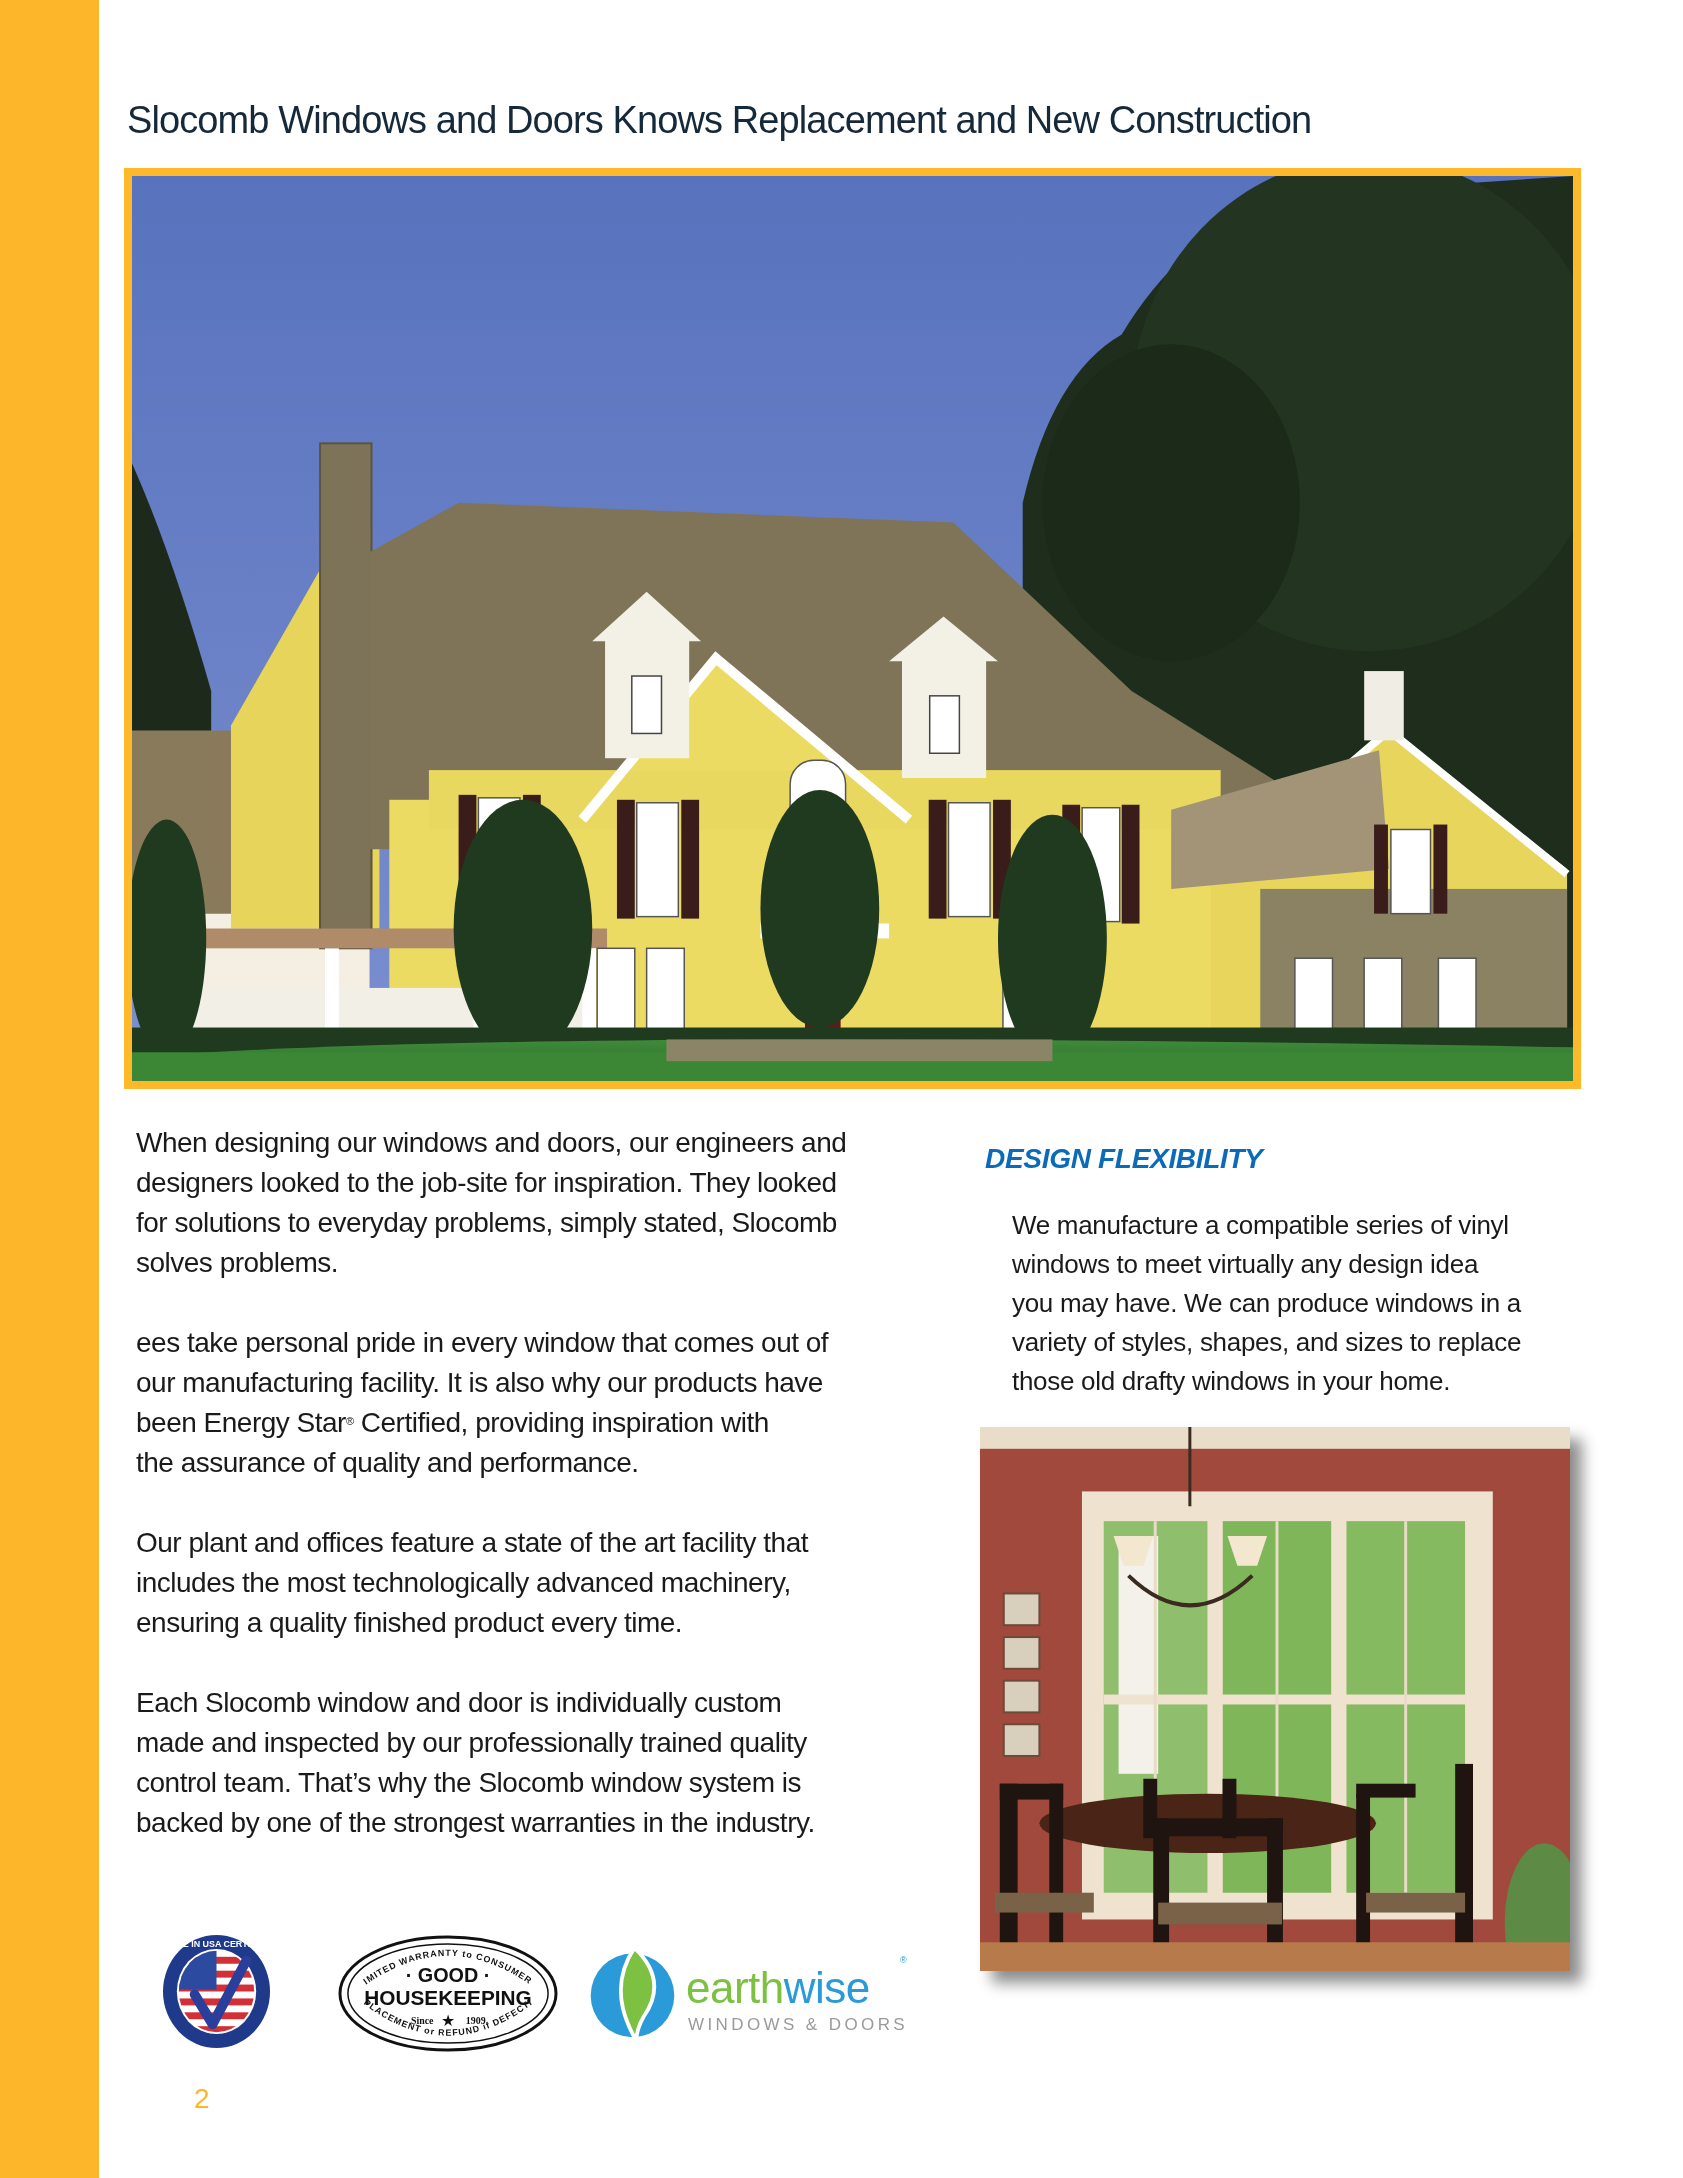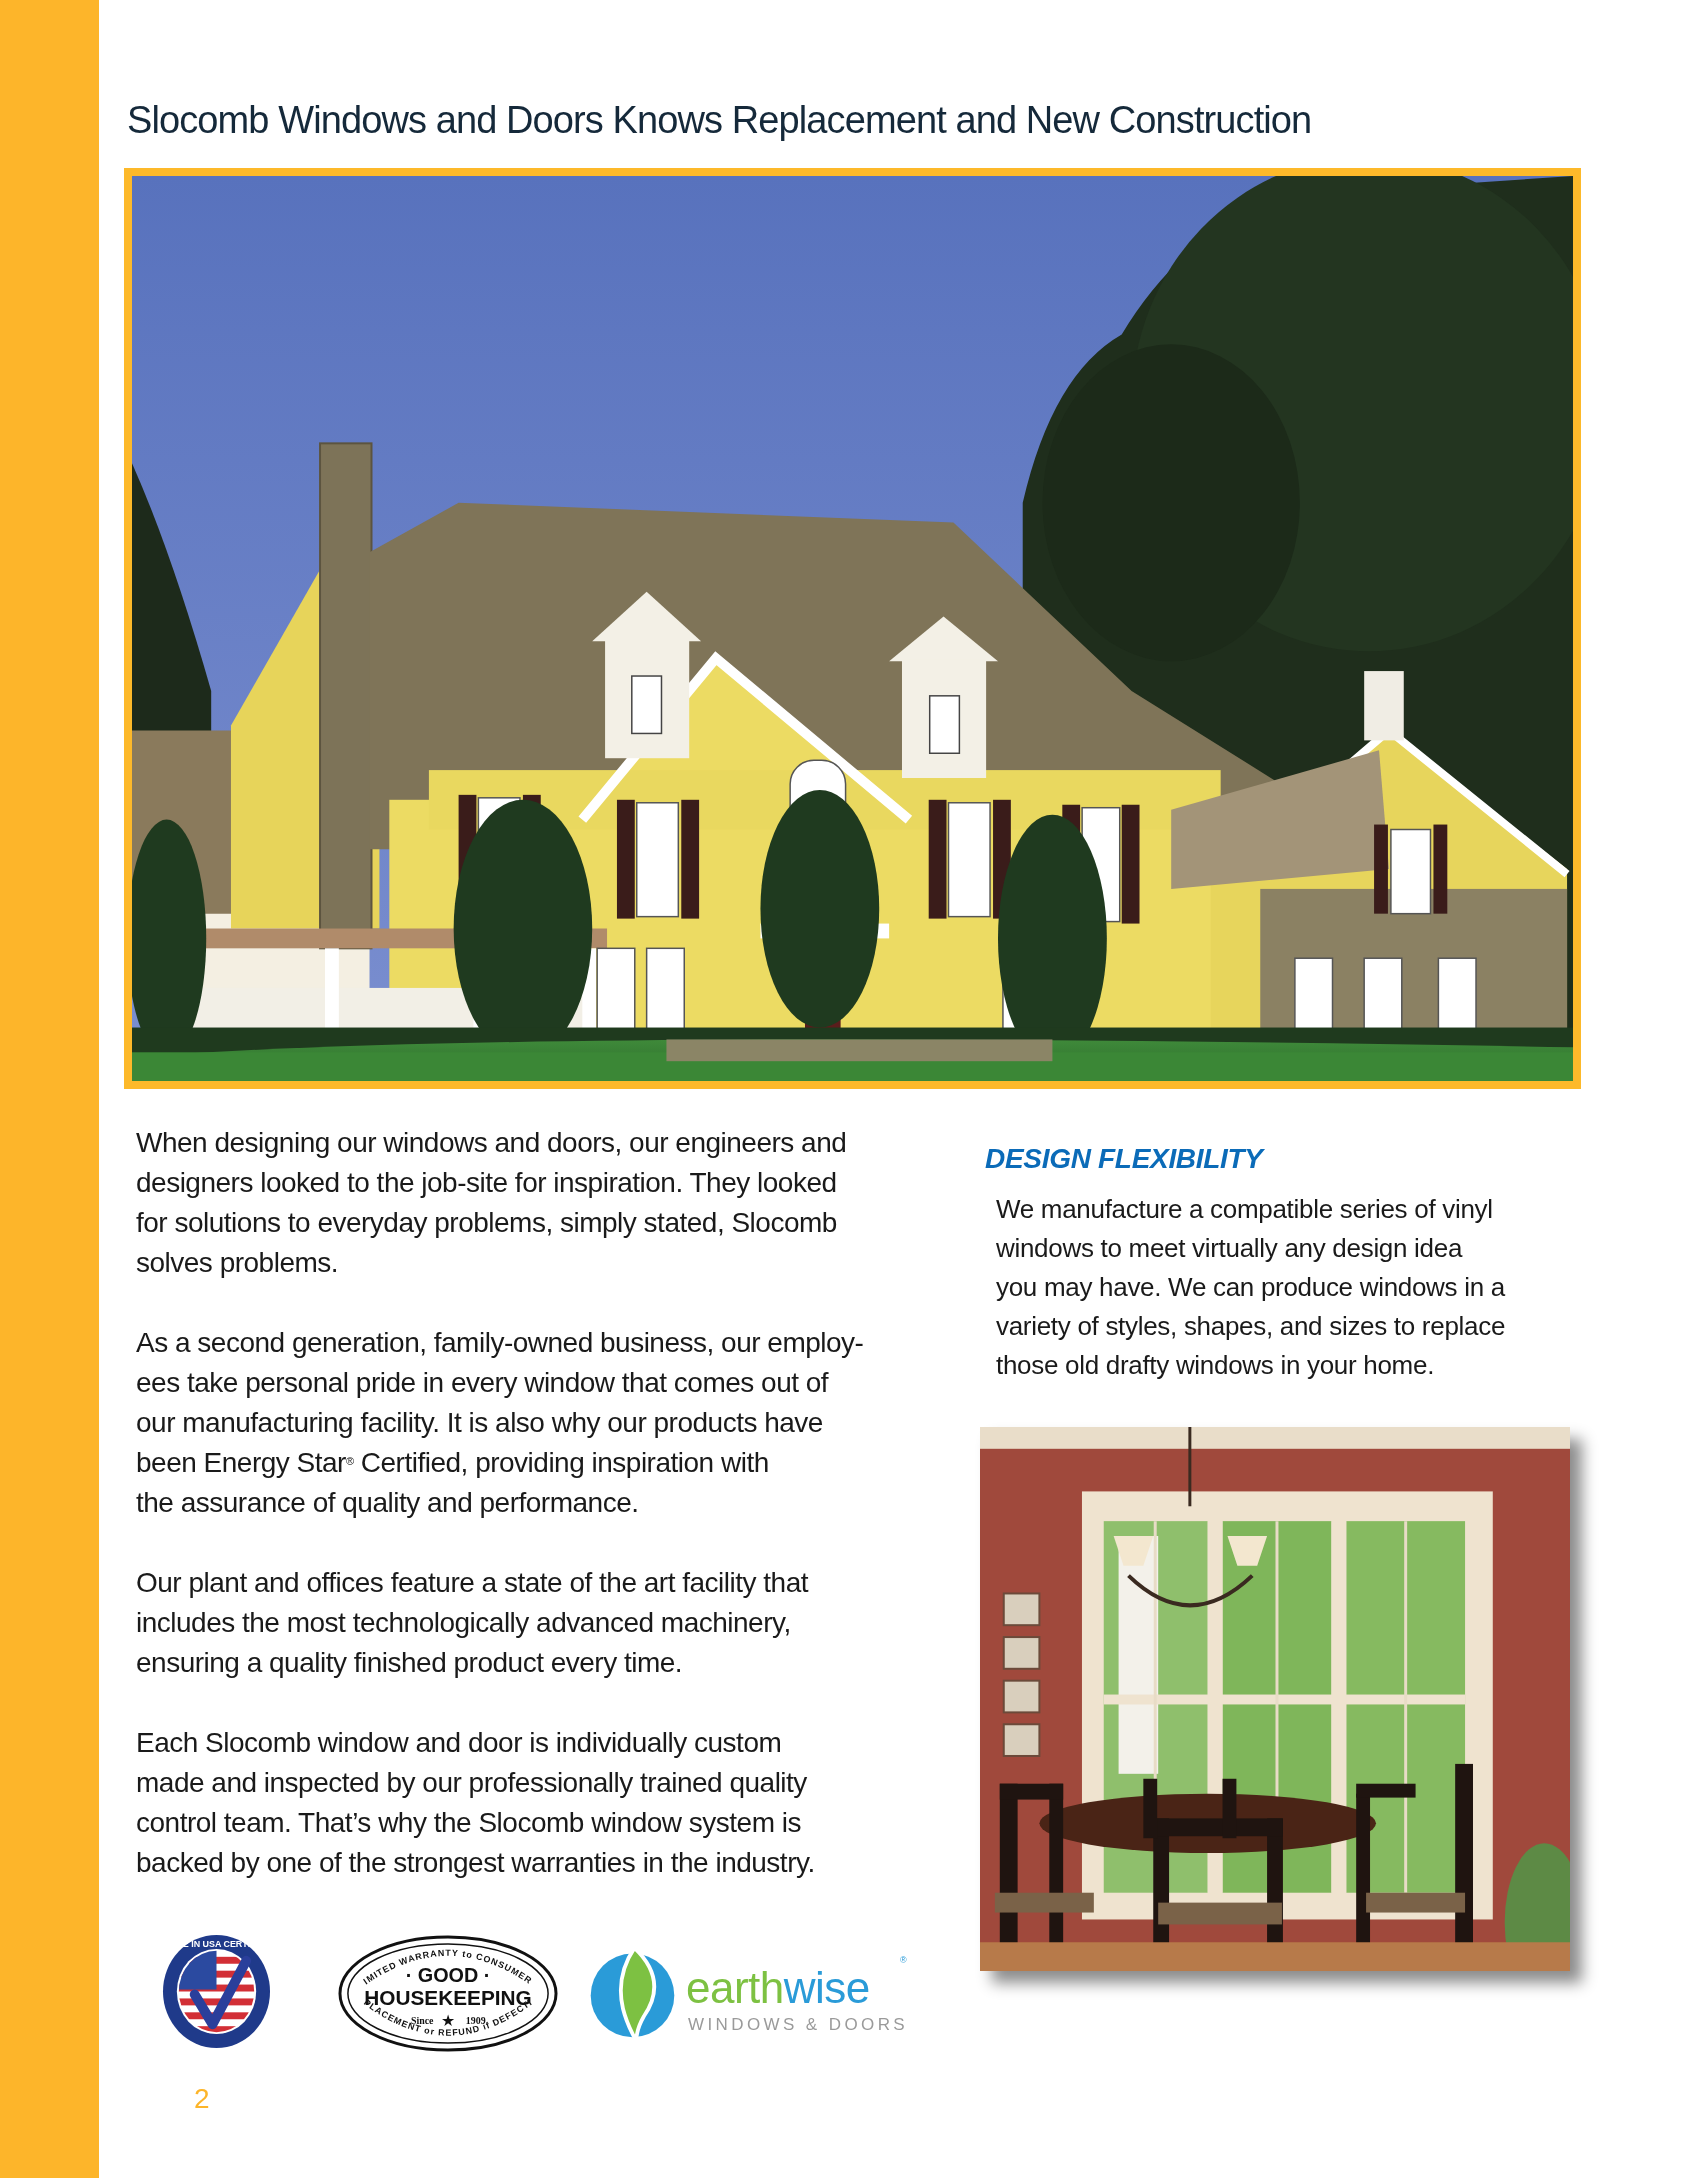--- a/index.html
+++ b/index.html
@@ -11,21 +11,21 @@
   .hero-frame { position:absolute; left:124px; top:168px; width:1457px; height:921px; box-sizing:border-box;
                 border:8px solid #fdb92a; background:#5f7bc4; overflow:hidden; }
   .hero-frame svg { display:block; width:100%; height:100%; }
   .col-left { position:absolute; left:136px; top:1123px; width:812px; }
   .para { margin:0 0 40px 0; font-size:28px; line-height:40px; letter-spacing:-0.5px; white-space:nowrap; }
   .para .line { display:block; }
   .sup { font-size:11px; vertical-align:top; position:relative; top:-2px; }
   .section-heading { position:absolute; left:985px; top:1143px; margin:0; font-size:28px; font-weight:bold;
                      color:#0b6bb8; letter-spacing:-0.3px; white-space:nowrap;font-style:italic; }
   .col-right { position:absolute; left:996px; top:1190px; width:574px; }
-  .col-right .para { font-size:26px; line-height:39px; letter-spacing:-0.3px; margin:0; }
+  .col-right .para { font-size:26px; line-height:39px; letter-spacing:-0.3px; margin:16px; }
   .interior-photo { position:absolute; left:980px; top:1427px; width:590px; height:544px;
                     box-shadow:12px 12px 14px rgba(0,0,0,0.45); overflow:hidden; background:#9e463a; }
   .interior-photo svg { display:block; width:100%; height:100%; }
   .logos { position:absolute; left:139px; top:1921px; width:792px; height:139px; }
   .logo { position:absolute; }
   .logo-usa { left:22px; top:12px; width:111px; height:117px; }
   .logo-gh { left:198px; top:13px; width:222px; height:119px; }
   .logo-ew { left:446px; top:20px; width:327px; height:109px; }
   .ew-word { position:absolute; left:101px; top:22px; font-size:44px; font-weight:normal; letter-spacing:-0.5px; white-space:nowrap; }
   .ew-earth { color:#7dc142; }
@@ -148,21 +148,20 @@
 </div>
 
 <div class="col-left">
   <p class="para">
     <span class="line">When designing our windows and doors, our engineers and</span>
     <span class="line">designers looked to the job-site for inspiration. They looked</span>
     <span class="line">for solutions to everyday problems, simply stated, Slocomb</span>
     <span class="line">solves problems.</span>
   </p>
   <p class="para">
-    <span class="line">As a second generation, family-owned business, our employ-</span>
     <span class="line">ees take personal pride in every window that comes out of</span>
     <span class="line">our manufacturing facility. It is also why our products have</span>
     <span class="line"><span>been Energy Star</span><span class="sup">®</span><span> Certified, providing inspiration with</span></span>
     <span class="line">the assurance of quality and performance.</span>
   </p>
   <p class="para">
     <span class="line">Our plant and offices feature a state of the art facility that</span>
     <span class="line">includes the most technologically advanced machinery,</span>
     <span class="line">ensuring a quality finished product every time.</span>
   </p>

